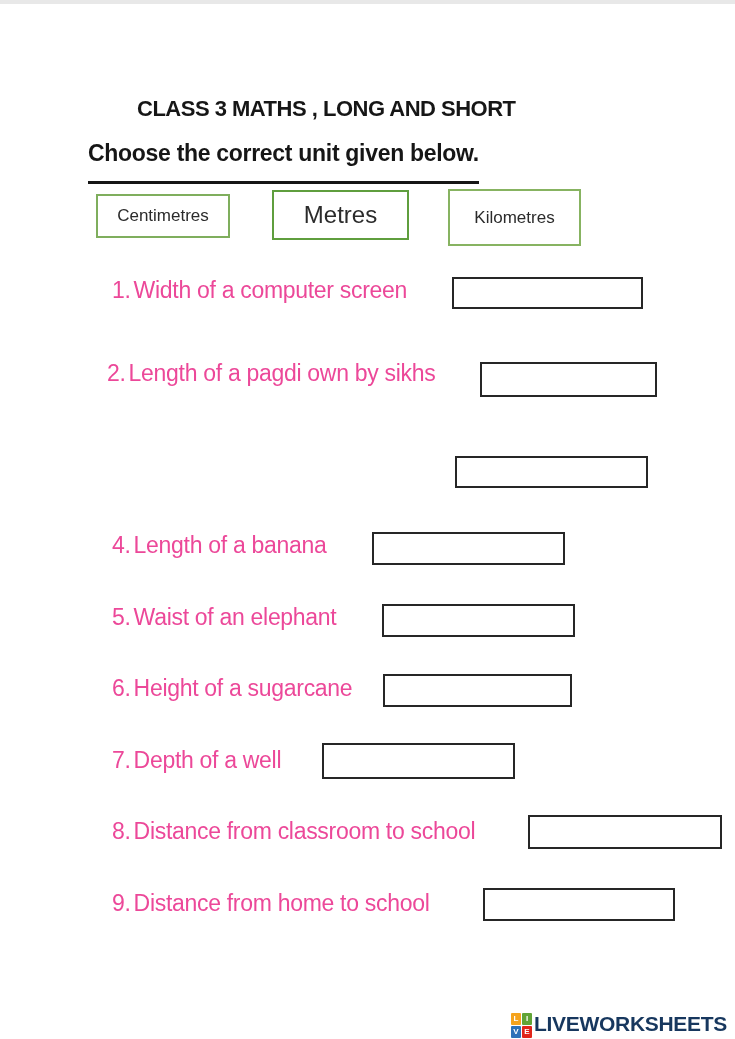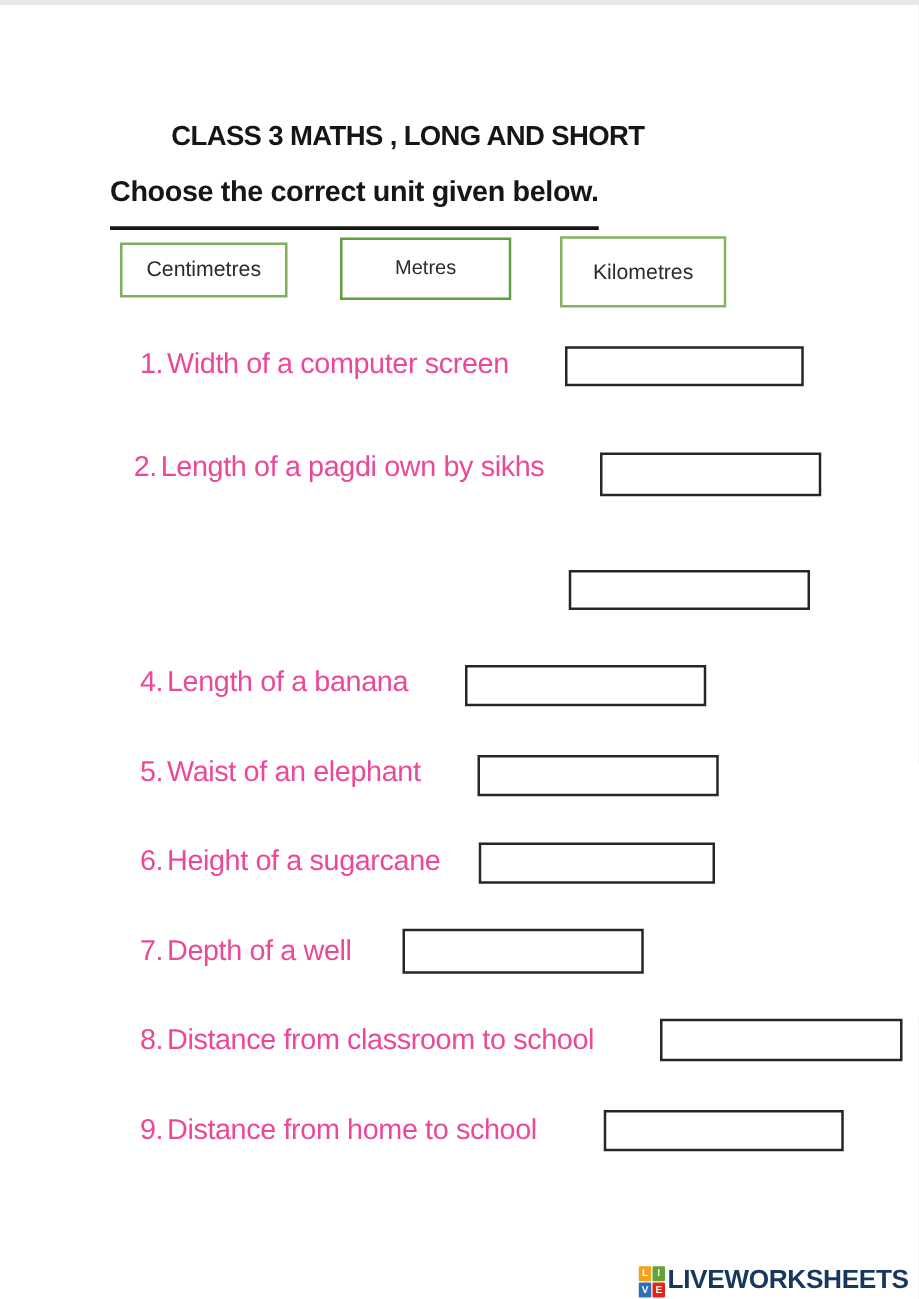--- a/index.html
+++ b/index.html
@@ -23,21 +23,21 @@
     white-space:nowrap;color:#161616;
     border-bottom:3px solid #161616;padding-bottom:14px;
   }
   .unit-box{
     position:absolute;
     display:flex;align-items:center;justify-content:center;
     background:#ffffff;border:2px solid #70ad47;
     box-sizing:border-box;color:#2b2b2b;
   }
   .unit-box.cm{left:96px;top:190px;width:134px;height:44px;border-color:#7fae5d;font-size:17px;}
-  .unit-box.m {left:272px;top:186px;width:137px;height:50px;border-color:#5f9e3e;font-size:16px;}
+  .unit-box.m {left:272px;top:186px;width:137px;height:50px;border-color:#5f9e3e;font-size:24px;}
   .unit-box.km{left:448px;top:185px;width:133px;height:57px;border-color:#87b361;font-size:17px;}
   .q-label{
     position:absolute;
     font-size:23px;letter-spacing:-0.3px;white-space:nowrap;color:#ec4899;
   }
   .q-num{margin-right:3px;}
   .q-answer{
     position:absolute;
     border:2px solid #262626;background:#ffffff;
     box-sizing:border-box;

